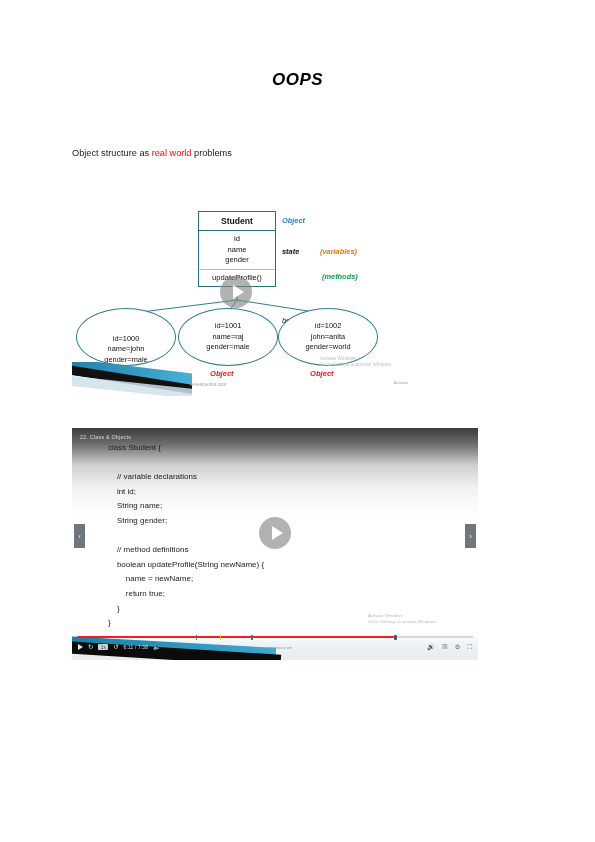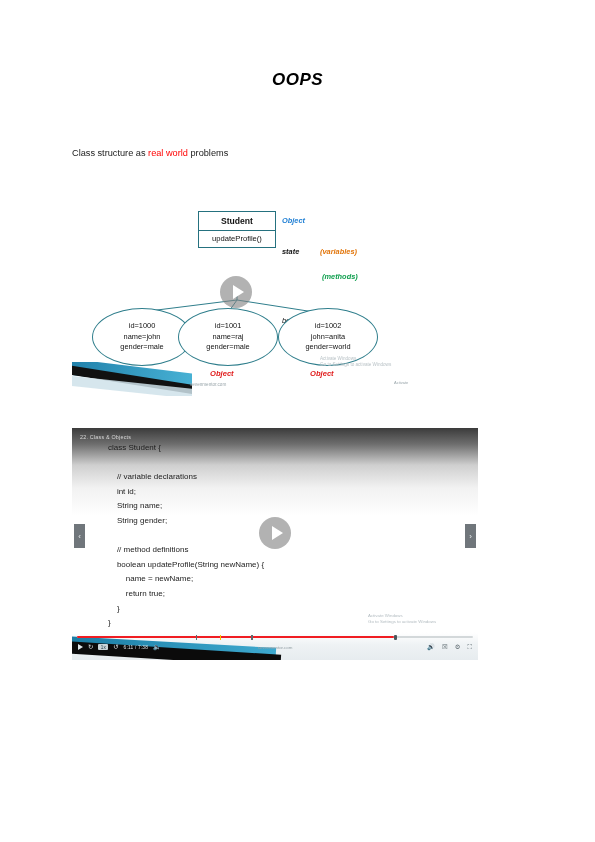--- a/index.html
+++ b/index.html
@@ -51,21 +51,21 @@
   .lbl-behavior{left:210px;top:92px;color:#111;margin-top:28px;}
   .lbl-methods{left:250px;top:76px;color:#12a050;font-weight:bold;}
 
   .ellipse{
     position:absolute;width:98px;height:56px;
     border:1.1px solid #2f7e8c;border-radius:50%;
     background:#fff;
     display:flex;flex-direction:column;align-items:center;justify-content:center;
     font-size:7.4px;color:#111;line-height:10.5px;
   }
-  .e1{left:20px;top:112px;}
+  .e1{left:4px;top:112px;justify-content:flex-end;}
   .e2{left:106px;top:112px;}
   .e3{left:206px;top:112px;}
   .obj-lbl{
     position:absolute;font-size:7.6px;font-style:italic;font-weight:bold;
     color:#e01b1b;
   }
   .o1{left:36px;top:173px;}
   .o2{left:138px;top:173px;}
   .o3{left:238px;top:173px;}
 
@@ -186,33 +186,38 @@
     border-top:3.2px solid transparent;border-bottom:3.2px solid transparent;
   }
 </style>
 </head>
 <body>
 
 <div class="page">
 
   <div class="doc-title">OOPS</div>
 
-  <div class="intro-line"><span>Class structure as </span><span class="hl">real world</span><span> problems</span></div>
+  <div class="intro-line"><span>Object structure as </span><span class="hl">real world</span><span> problems</span></div>
 
   <div class="fig1">
 
     <svg width="350" height="200">
       <line x1="165" y1="92" x2="165" y2="104" stroke="#2f7e8c" stroke-width="1"></line>
       <line x1="165" y1="104" x2="53" y2="118" stroke="#2f7e8c" stroke-width="1"></line>
       <line x1="165" y1="104" x2="155" y2="118" stroke="#2f7e8c" stroke-width="1"></line>
       <line x1="165" y1="104" x2="255" y2="118" stroke="#2f7e8c" stroke-width="1"></line>
     </svg>
 
     <div class="cls-box">
       <div class="cls-name">Student</div>
+      <div class="cls-state">
+        <div>id</div>
+        <div>name</div>
+        <div>gender</div>
+      </div>
       <div class="cls-behavior">updateProfile()</div>
     </div>
 
     <div class="lbl lbl-class">Object</div>
     <div class="lbl lbl-state">state</div>
     <div class="lbl lbl-vars">(variables)</div>
     <div class="lbl lbl-behavior">behavior</div>
     <div class="lbl lbl-methods">(methods)</div>
 
     <div class="ellipse e1">

